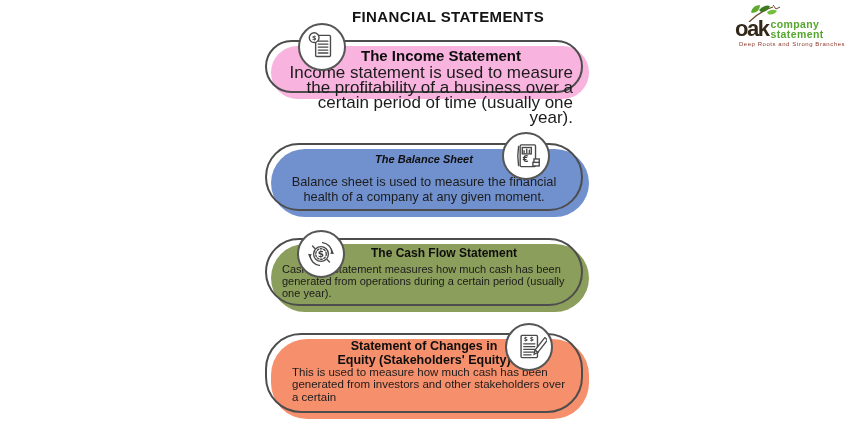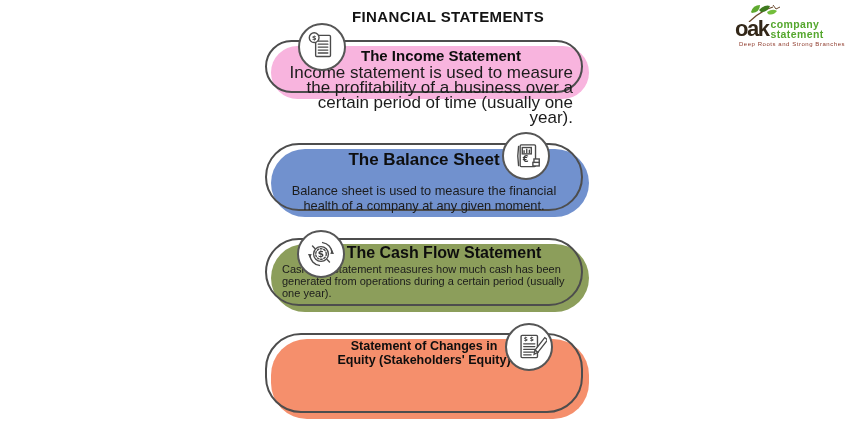--- a/index.html
+++ b/index.html
@@ -22,22 +22,22 @@
   .icon-circle{position:absolute;width:48px;height:48px;border-radius:50%;background:#ffffff;
                border:2.5px solid #565656;box-sizing:border-box;z-index:3;
                display:flex;align-items:center;justify-content:center;}
   #card-0 .icon-circle{left:33px;top:-17px;}
   #card-1 .icon-circle{left:237px;top:-11px;}
   #card-2 .icon-circle{left:32px;top:-8px;}
   #card-3 .icon-circle{left:240px;top:-10px;}
 
   .title{text-align:center;font-weight:bold;color:#0e0e0e;}
   #card-0 .title{margin:7px 0 1px 34px;width:calc(100% - 34px);font-size:15px;line-height:17px;}
-  #card-1 .title{margin:8px 0 15px 0;font-size:17px;line-height:17px;}
-  #card-2 .title{margin:6px 0 1px 40px;width:calc(100% - 40px);font-size:16px;line-height:18px;}
+  #card-1 .title{margin:8px 0 6px 0;font-size:11px;line-height:17px;font-style:italic;}
+  #card-2 .title{margin:6px 0 1px 40px;width:calc(100% - 40px);font-size:12px;line-height:18px;}
   #card-3 .title{margin:7px 0 0 0;font-size:12.5px;line-height:13.5px;}
 
   .body-text{color:#1c1c1c;}
   #card-0 .body-text{font-size:17px;line-height:15px;text-align:right;padding:0 10px 0 13px;}
   #card-1 .body-text{font-size:12.8px;line-height:15px;text-align:center;padding:0 8px;}
   #card-2 .body-text{font-size:11px;line-height:12.2px;text-align:left;padding:0 8px 0 17px;}
   #card-3 .body-text{font-size:11.5px;line-height:12.4px;text-align:left;padding:0 14px 0 27px;margin-top:-1px;}
 
   
   .logo{position:absolute;left:733px;top:4px;width:118px;}
@@ -149,16 +149,17 @@
           <rect class="shp" x="25.4" y="7" width="3.4" height="15"></rect>
           <polygon points="25.4,22 28.8,22 27.1,25.6" fill="#ffffff" stroke="#4a4a4a" stroke-width="1.2"></polygon>
         </g>
       </svg>
     </div>
     <div class="content">
       <div class="title">
         <div>Statement of Changes in</div>
         <div>Equity (Stakeholders' Equity)</div>
       </div>
+      <div class="body-text">This is used to measure how much cash has been generated from investors and other stakeholders over a certain</div>
     </div>
   </div>
 
 </div>
 
 </body></html>

